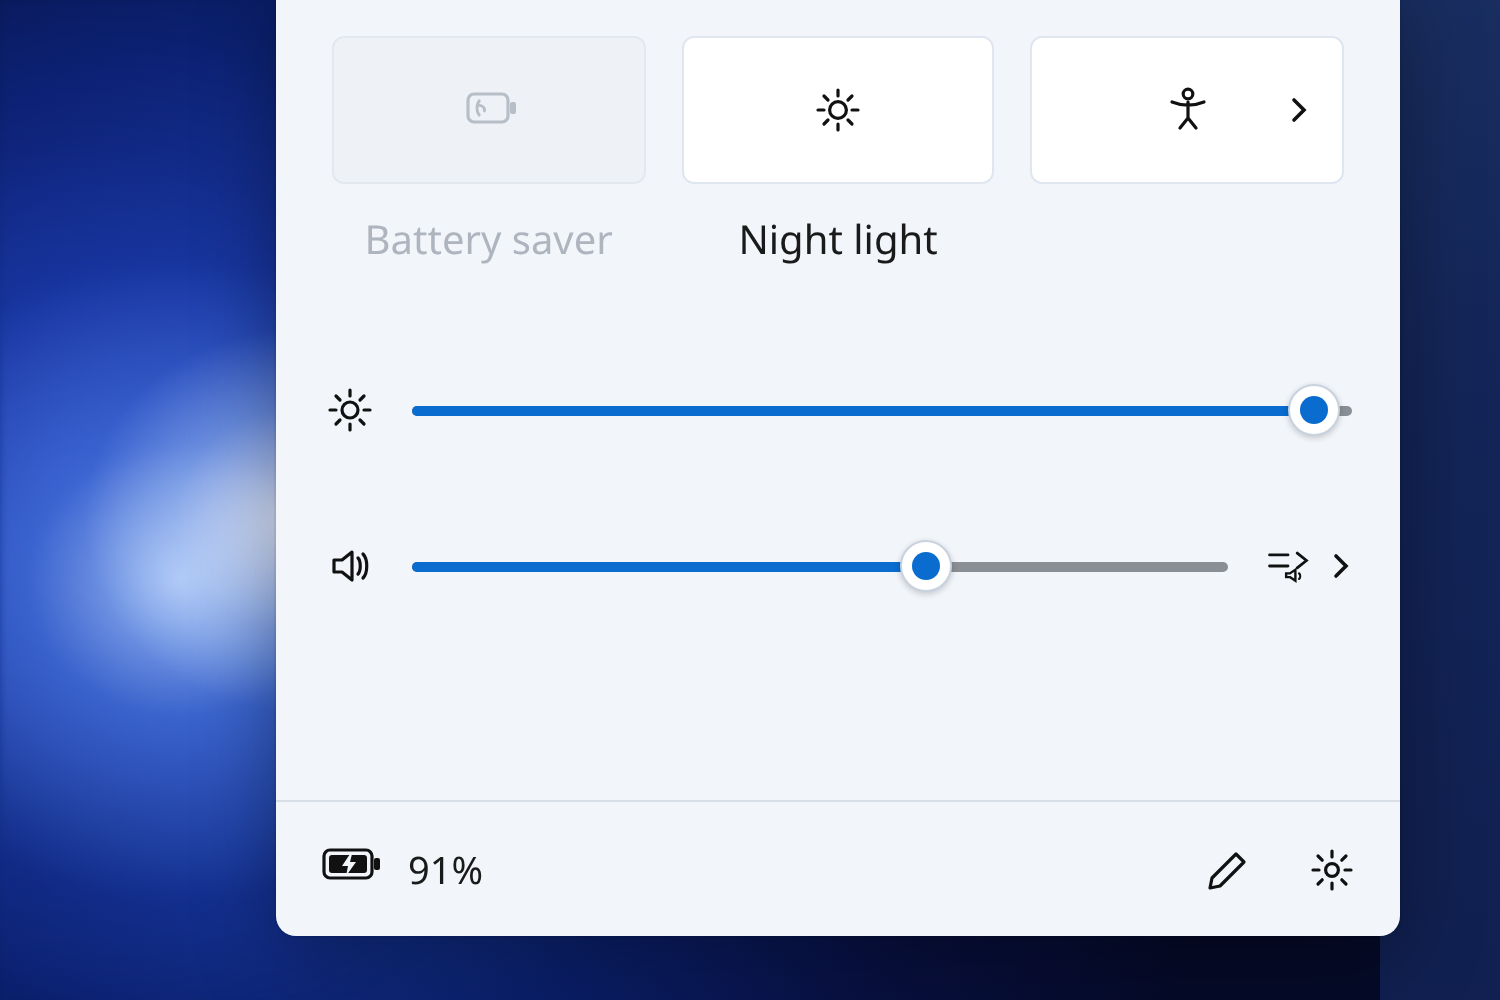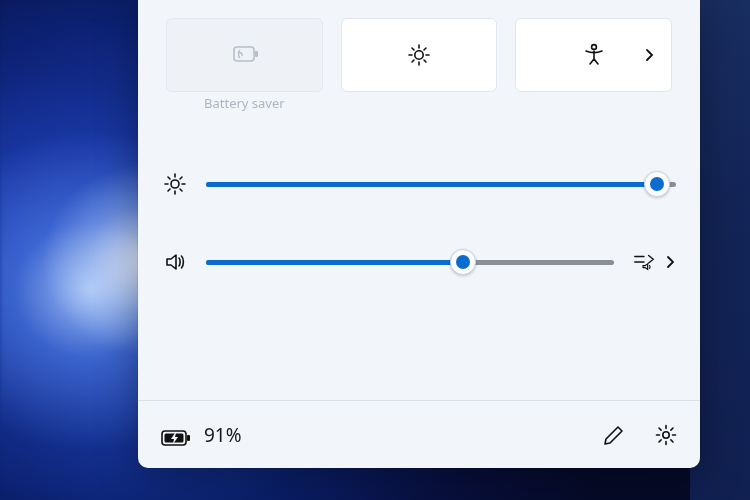--- a/index.html
+++ b/index.html
@@ -50,21 +50,21 @@
   .tile-btn {
     width: 100%; height: 74px;
     background: #fff;
     border: 1px solid #dfe6ef;
     border-radius: 6px;
     display:flex; align-items:center; justify-content:center;
     color:#222;
     position:relative;
   }
   .tile-btn.disabled { background:#eef2f7; color:#b7bec8; border-color:#e3e8ef; }
-  .tile-label { margin-top: 2px; font-size: 13px; color:#1a1a1a; }
+  .tile-label { margin-top: 14px; font-size: 20px; color:#1a1a1a; }
   .tile-label.disabled { color:#aeb5bf; }
   .tile-chevron { position:absolute; right:16px; top:50%; transform:translateY(-50%); }
 
   .sliders { padding: 30px 24px 24px 24px; display:flex; flex-direction:column; gap: 54px; margin-top:18px;}
   .slider-row { display:flex; align-items:center; gap: 18px; }
   .slider-icon { width: 26px; display:flex; justify-content:center; color:#1a1a1a; }
   .slider-track-wrap { flex:1; position:relative; height: 24px; display:flex; align-items:center; }
   .slider-track {
     position:absolute; left:0; right:0; height:5px; border-radius:3px;
     background:#8a8f96;
@@ -83,21 +83,21 @@
   .slider-thumb::after { content:""; width:14px; height:14px; border-radius:50%; background:#0a6ccf; }
   .slider-extras { display:flex; align-items:center; gap:8px; color:#1a1a1a; }
 
   .footer {
     margin-top:auto;
     border-top:1px solid #d9dfe7;
     height:68px;
     display:flex; align-items:center;
     padding: 0 22px;
   }
-  .battery-block{ display:flex; align-items:flex-end; gap:12px; color:#1a1a1a; }
+  .battery-block{ display:flex; align-items:flex-start; gap:12px; color:#1a1a1a; }
   .battery-pct{ font-size:19px; }
   .footer-spacer{ flex:1; }
   .footer-icons{ display:flex; gap:28px; color:#1a1a1a; }
   .icon-btn { width:24px; height:24px; display:flex; align-items:center; justify-content:center; }
 
   svg { display:block; }
 </style>
 </head>
 <body>
 
@@ -124,20 +124,21 @@
 
     <div class="tile">
       <div class="tile-btn">
         <span>
           <svg width="26" height="26" viewBox="0 0 26 26" fill="none" stroke="#111" stroke-width="1.6" stroke-linecap="round">
             <circle cx="13" cy="13" r="4.2"></circle>
             <path d="M13 3v3M13 20v3M3 13h3M20 13h3M6 6l2 2M18 18l2 2M20 6l-2 2M6 20l2-2"></path>
           </svg>
         </span>
       </div>
+      <div class="tile-label">Night light</div>
     </div>
 
     <div class="tile">
       <div class="tile-btn">
         <span>
           <svg width="26" height="26" viewBox="0 0 26 26" fill="none" stroke="#111" stroke-width="1.6" stroke-linecap="round">
             <circle cx="13" cy="5" r="2.4"></circle>
             <path d="M5 9c5 2 11 2 16 0M13 9v8M13 17l-4 5M13 17l4 5"></path>
           </svg>
         </span>

